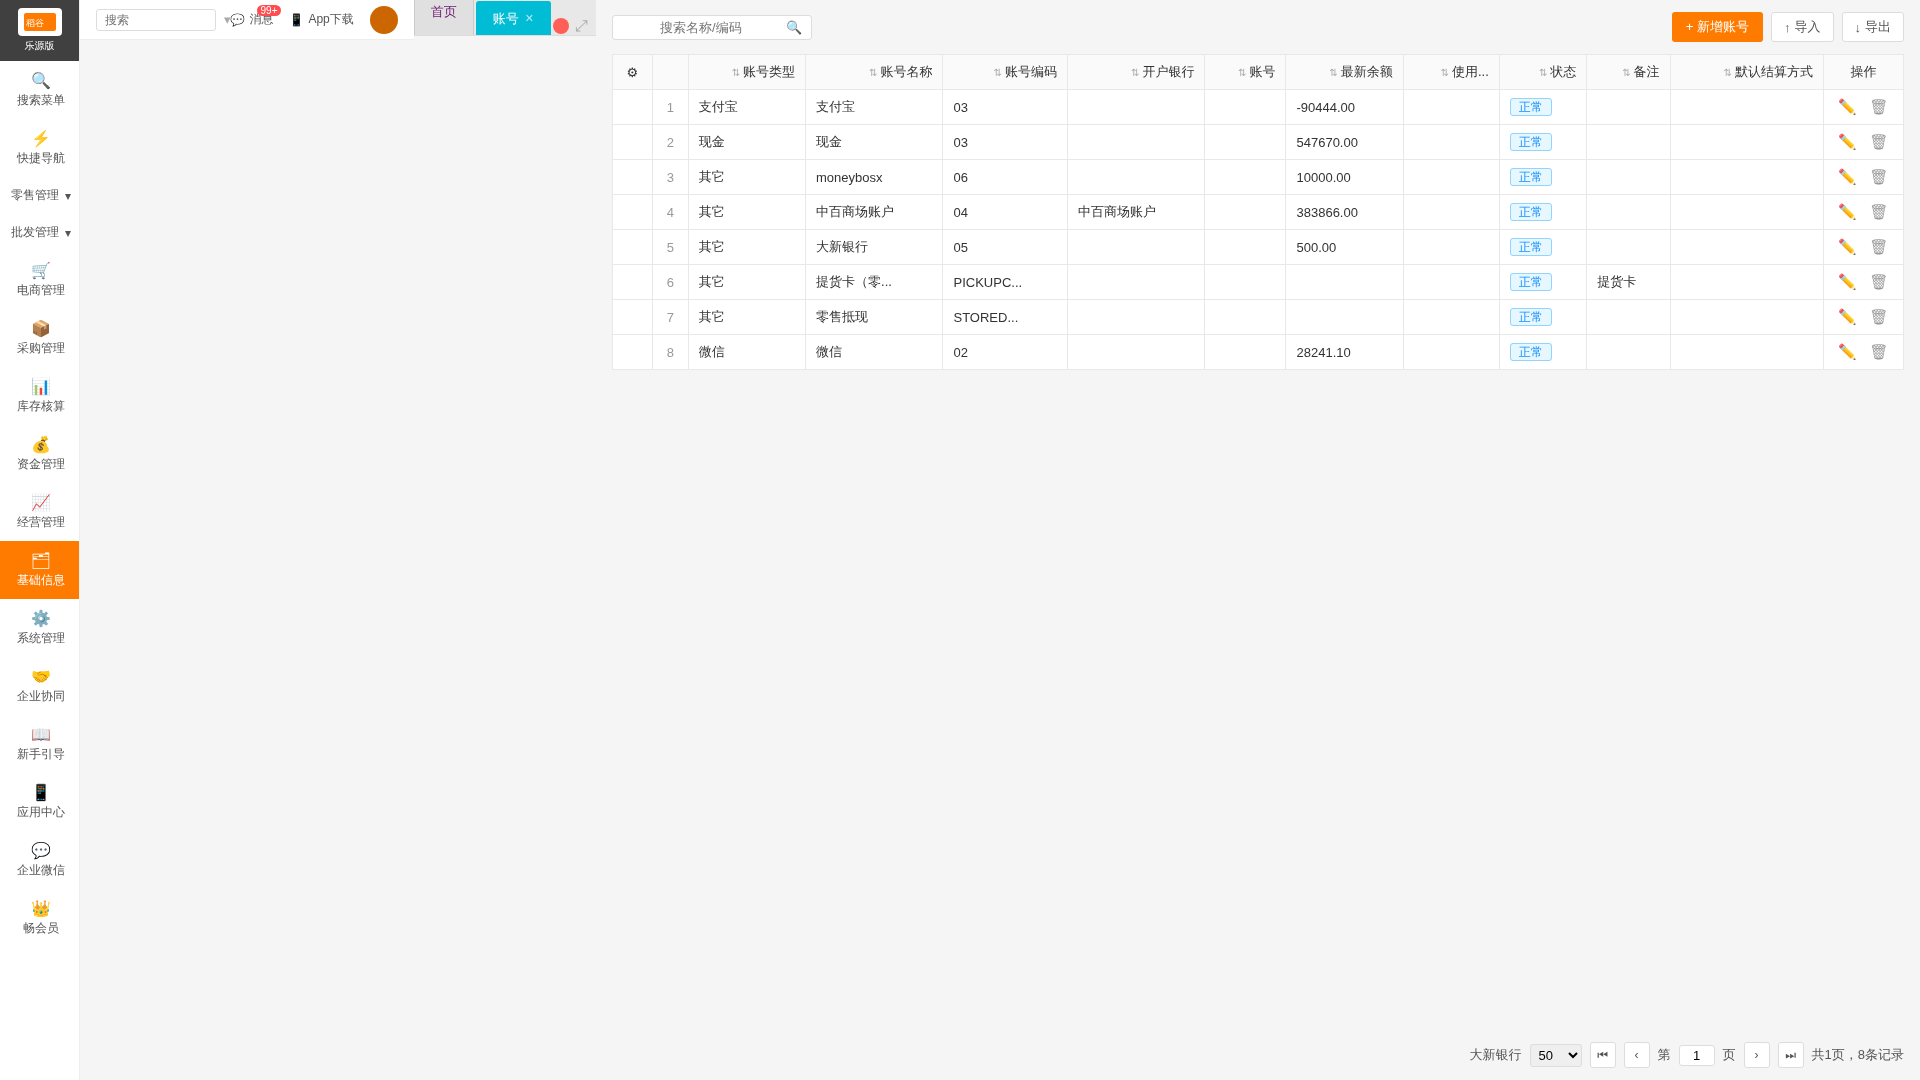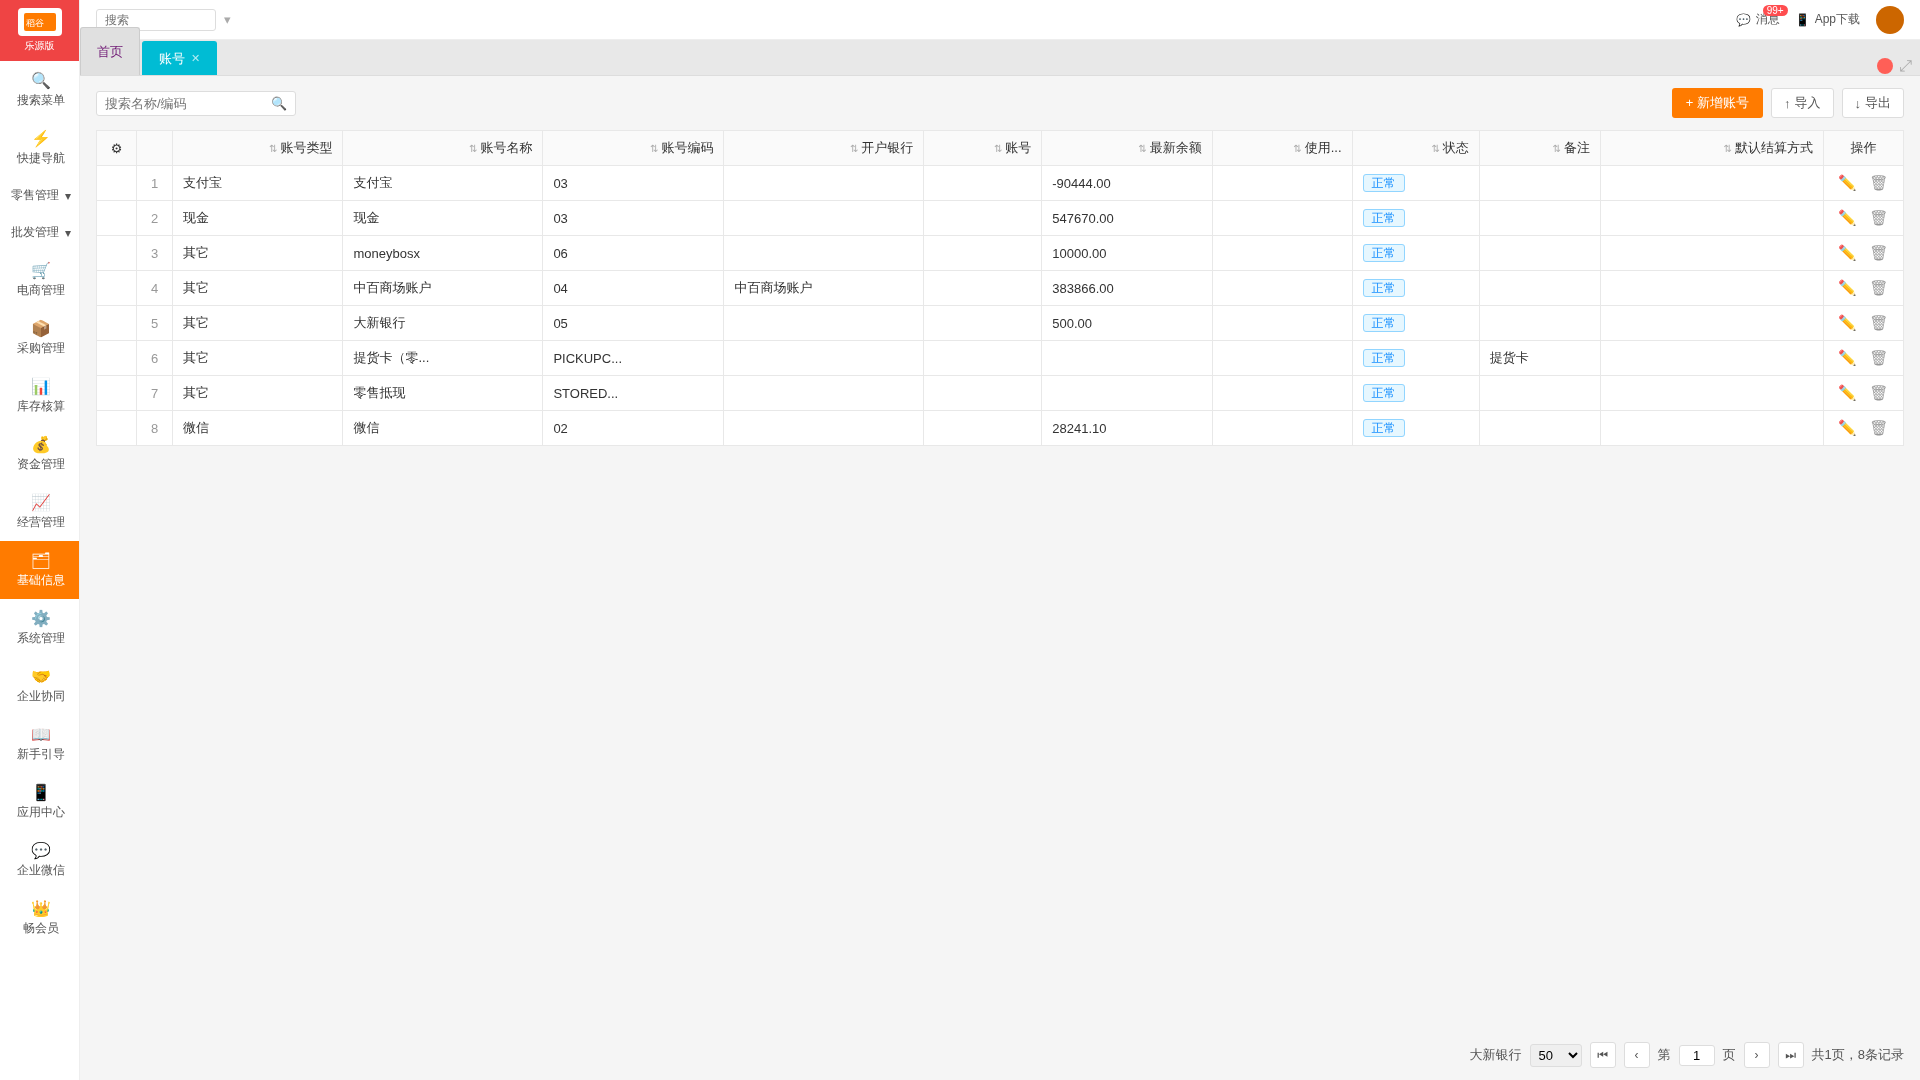--- a/index.html
+++ b/index.html
@@ -10,21 +10,21 @@
       width: 80px;
       background: #fff;
       display: flex;
       flex-direction: column;
       align-items: center;
       border-right: 1px solid #eee;
       flex-shrink: 0;
     }
     .sidebar-logo {
       width: 100%;
-      background: #ef4444;
+      background: #404040;
       display: flex;
       flex-direction: column;
       align-items: center;
       padding: 8px 4px;
       color: white;
       font-size: 11px;
     }
     .sidebar-logo .logo-icon {
       width: 44px;
       height: 28px;
@@ -50,21 +50,21 @@
       border-left: 3px solid transparent;
     }
     .sidebar-nav-item.active { background: #ff7b00; color: #fff; border-left-color: #ff7b00; }
     .sidebar-nav-item .nav-icon { font-size: 16px; margin-bottom: 2px; }
     .sidebar-nav-item.has-sub { display: flex; align-items: center; justify-content: space-between; padding: 10px 8px; }
 
     
     .main-wrapper {
       flex: 1;
       display: flex;
-      flex-direction: column;
+      flex-direction: row;
       overflow: hidden;
     }
 
     
     .topbar {
       height: 40px;
       background: #fff;
       display: flex;
       align-items: center;
       justify-content: space-between;
@@ -185,20 +185,21 @@
       background: #fff;
       padding: 4px 8px;
       gap: 6px;
     }
     .search-box input {
       border: none;
       outline: none;
       font-size: 13px;
       width: 160px;
       color: #999;
+      text-align: center;
     }
     .toolbar-actions {
       display: flex;
       gap: 8px;
       align-items: flex-start;
     }
     .btn-primary {
       background: #ff7b00;
       color: #fff;
       border: none;

